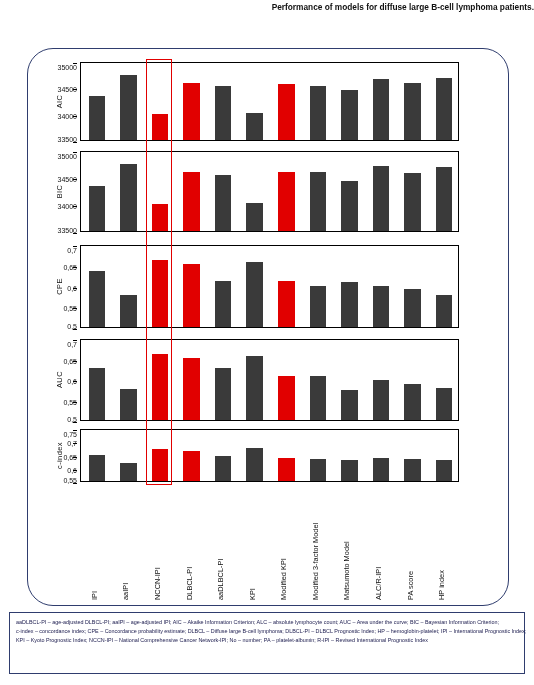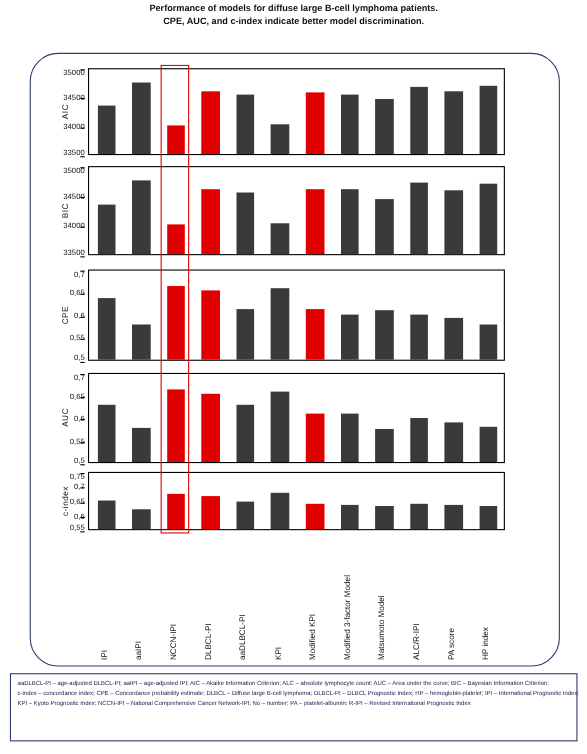--- a/index.html
+++ b/index.html
@@ -10,21 +10,21 @@
     overflow:hidden;
   }
   #wrap{position:relative;width:534px;height:685px;}
 
   
   .caption{
     position:absolute;left:0;top:0;width:534px;
     text-align:center;font-weight:bold;font-size:8.3px;line-height:11.5px;
     padding-top:2px;
   }
-  .caption .l1{display:block;}
+  .caption .l1{display:block;text-align:right;}
   .caption .l2{display:block;}
   .caption .l3{display:block;}
 
   
   .frame{
     position:absolute;left:27px;top:48px;width:480px;height:556px;
     border:1.2px solid #2f3d6e;border-radius:26px;background:#fff;
   }
 
   
@@ -68,21 +68,20 @@
   }
   .foot div{white-space:nowrap;}
 </style>
 </head>
 <body>
 
 <div id="wrap">
 
   <div class="caption">
     <span class="l1">Performance of models for diffuse large B-cell lymphoma patients.</span>
-    <span class="l3">CPE, AUC, and c-index indicate better model discrimination.</span>
   </div>
 
   <div class="frame"></div>
 
   <div id="panels">
       <div class="panel" style="top: 62px; height: 79px;">
         <div class="ylab" style="top: 33.5px; transform: rotate(-90deg);">AIC</div>
         <div class="ticks" style="top: 0px; height: 79px;">
           <div class="tick" style="top: 76px;">33500</div>
           <div class="tickmark" style="top: 79px; left: 34px;"></div>

